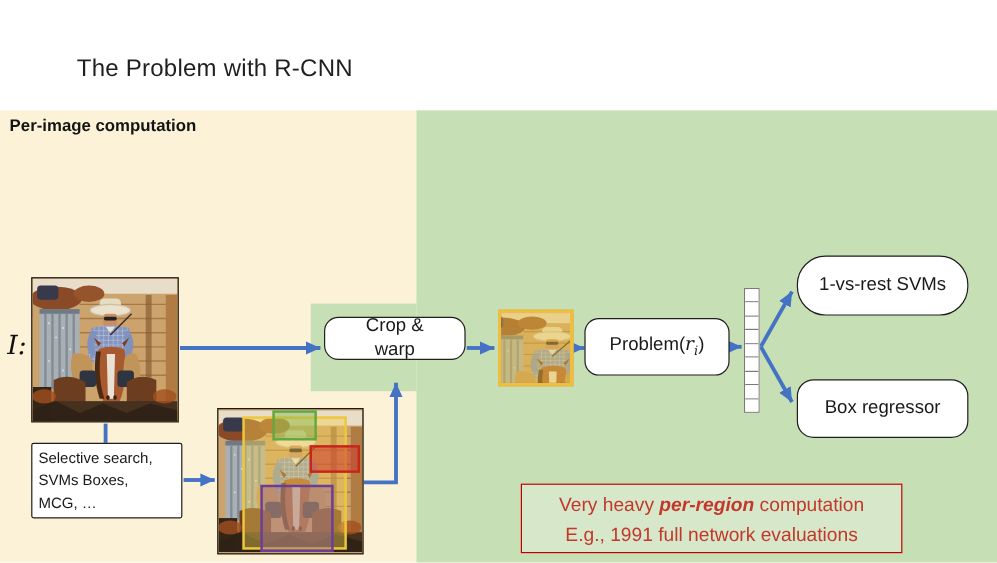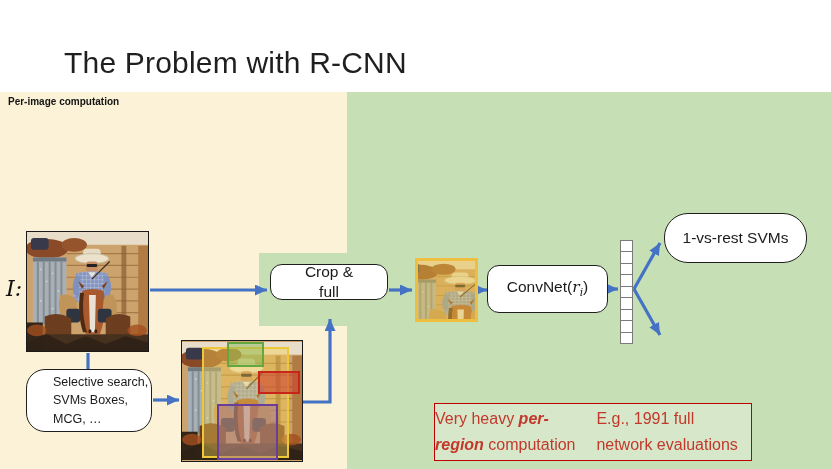--- a/index.html
+++ b/index.html
@@ -4,23 +4,23 @@
 <style>
   html,body{margin:0;padding:0;background:#fff;}
   #slide{position:relative;width:831px;height:469px;background:#ffffff;overflow:hidden;
          font-family:"Liberation Sans",sans-serif;}
   .abs{position:absolute;}
   
   .panel-cream{left:0;top:92px;width:347px;height:377px;background:#fbf2d7;}
   .panel-green{left:347px;top:92px;width:484px;height:377px;background:#c6dfb4;}
   .panel-green-tab{left:259px;top:253px;width:88px;height:73px;background:#c6dfb4;}
   
-  .title{left:64px;top:46px;font-size:30px;color:#1f1f1f;font-weight:400;letter-spacing:.2px;}
-  
-  .panel-label{font-size:10px;font-weight:700;color:#141414;}
+  .title{left:64px;top:46px;font-size:20px;color:#1f1f1f;font-weight:400;letter-spacing:.2px;}
+  
+  .panel-label{font-size:14px;font-weight:700;color:#141414;}
   .lbl-image{left:8px;top:96px;}
   .lbl-region{left:356px;top:95px;}
   .mathit{font-family:"DejaVu Serif",serif;font-style:italic;font-weight:400;}
   sub.mi{font-family:"DejaVu Serif",serif;font-style:italic;font-size:70%;}
   
   .i-label{left:6px;top:276px;font-size:22px;color:#111;font-family:"DejaVu Serif",serif;font-style:italic;}
   
   .photo{border:1.5px solid #1a1a1a;box-sizing:border-box;overflow:hidden;background:#cda36d;z-index:2;}
   .img-input{left:26px;top:231px;width:123px;height:121px;}
   .img-props{left:181px;top:340px;width:122px;height:122px;}
@@ -32,34 +32,34 @@
   .pbox{position:absolute;box-sizing:border-box;}
   .pbox-yellow{left:20px;top:6px;width:87px;height:111px;border:2.5px solid #ecc83a;background:rgba(244,208,80,.42);}
   .pbox-green{left:45px;top:1px;width:37px;height:25px;border:2.5px solid #63a83e;background:rgba(130,185,85,.45);}
   .pbox-red{left:76px;top:30px;width:42px;height:23px;border:2.5px solid #c8251a;background:rgba(205,60,45,.55);}
   .pbox-purple{left:35px;top:63px;width:61px;height:56px;border:2.5px solid #6a3d9a;background:rgba(145,95,150,.40);}
   
   .node{position:absolute;background:#fff;border:1.6px solid #1f1f1f;border-radius:12px;
         display:flex;flex-direction:column;align-items:center;justify-content:center;
         font-size:15.5px;color:#1a1a1a;z-index:2;box-sizing:border-box;line-height:1.3;}
   .node-methods{left:26px;top:369px;width:126px;height:63px;align-items:flex-start;
-                padding:6px 0 6px 26px;font-size:12.5px;line-height:1.45;border-radius:19px;}
+                padding:6px 0 6px 5px;font-size:12.5px;line-height:1.45;border-radius:2px;}
   .node-cropwarp{left:270px;top:264px;width:118px;height:36px;}
   .node-convnet{left:487px;top:265px;width:121px;height:48px;}
   .node-svm{left:664px;top:213px;width:143px;height:50px;border-radius:24px;}
   .node-reg{left:664px;top:316px;width:143px;height:49px;border-radius:14px;}
   
   .fvec{left:620px;top:240px;width:13px;height:104px;border:1px solid #7a7a7a;background:#fff;
         display:flex;flex-direction:column;z-index:2;box-sizing:border-box;}
   .fv-cell{flex:1;border-bottom:1px solid #7a7a7a;background:#fff;}
   .fv-cell:last-child{border-bottom:none;}
   
   .warn{left:434px;top:403px;width:318px;height:58px;border:1.6px solid #c00000;
         background:rgba(255,255,255,.30);color:#c2382b;font-size:16px;line-height:1.6;
-        display:flex;flex-direction:row;align-items:center;justify-content:flex-end;z-index:2;box-sizing:border-box;}
+        display:flex;flex-direction:column;align-items:center;justify-content:flex-end;z-index:2;box-sizing:border-box;}
   .warn .em{font-style:italic;font-weight:700;}
   
   svg.overlay{position:absolute;left:0;top:0;z-index:1;pointer-events:none;}
   .ln{stroke:#4472c4;stroke-width:3.2;fill:none;}
 </style>
 </head>
 <body>
 
 <div id="slide">
 
@@ -179,50 +179,53 @@
         <use href="#scene"></use>
       </svg>
     <div class="pbox pbox-yellow"></div>
     <div class="pbox pbox-green"></div>
     <div class="pbox pbox-red"></div>
     <div class="pbox pbox-purple"></div>
   </div>
 
   <div class="node node-cropwarp">
     <span>Crop &amp;</span>
-    <span>full</span>
+    <span>warp</span>
   </div>
 
   <div class="abs photo img-crop">
     <div class="zoomwrap">
       <svg class="scene-svg" viewBox="0 0 123 121" preserveAspectRatio="none">
           <use href="#scene"></use>
         </svg>
     </div>
     <div class="tint"></div>
   </div>
 
   <div class="node node-convnet">
-    <span><span>ConvNet(</span><span class="mathit">r</span><sub class="mi">i</sub><span>)</span></span>
+    <span><span>Problem(</span><span class="mathit">r</span><sub class="mi">i</sub><span>)</span></span>
   </div>
 
   <div class="abs fvec">
       <div class="fv-cell"></div>
       <div class="fv-cell"></div>
       <div class="fv-cell"></div>
       <div class="fv-cell"></div>
       <div class="fv-cell"></div>
       <div class="fv-cell"></div>
       <div class="fv-cell"></div>
       <div class="fv-cell"></div>
       <div class="fv-cell"></div>
     </div>
 
   <div class="node node-svm">
     <span>1-vs-rest SVMs</span>
+  </div>
+  <div class="node node-reg">
+    <span>Box regressor</span>
   </div>
 
   <div class="abs warn">
     <span><span>Very heavy </span><span class="em">per-region</span><span> computation</span></span>
     <span>E.g., 1991 full network evaluations</span>
   </div>
 
 </div>
 
 </body></html>

